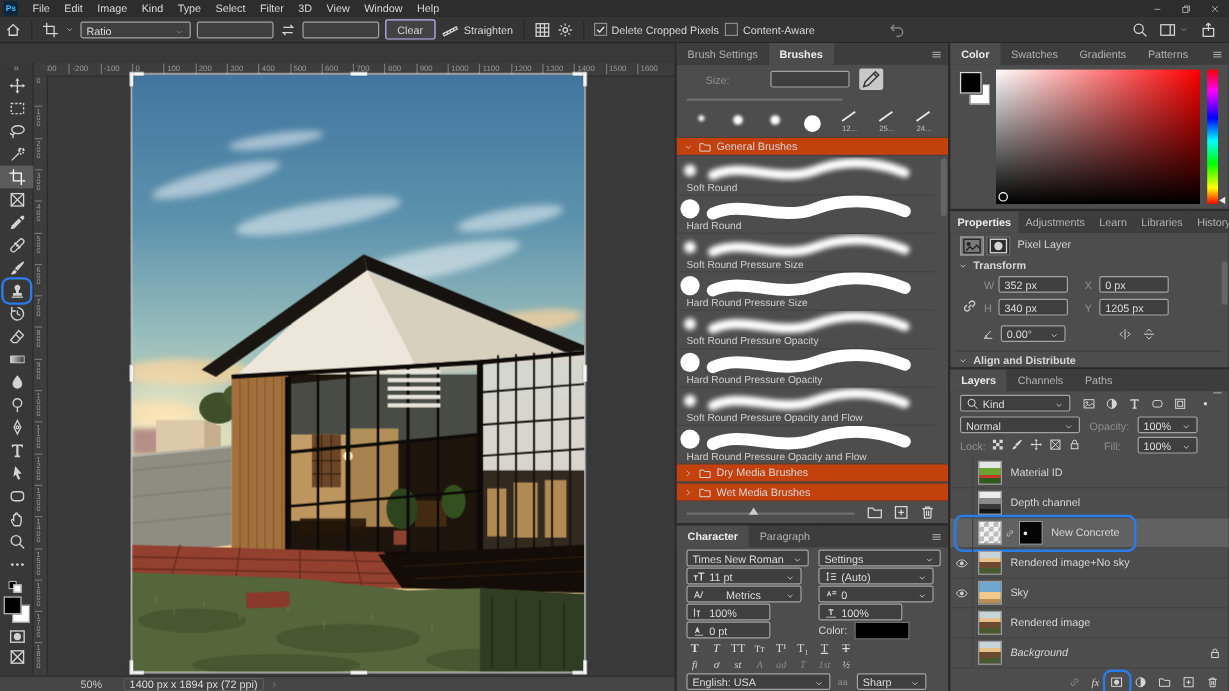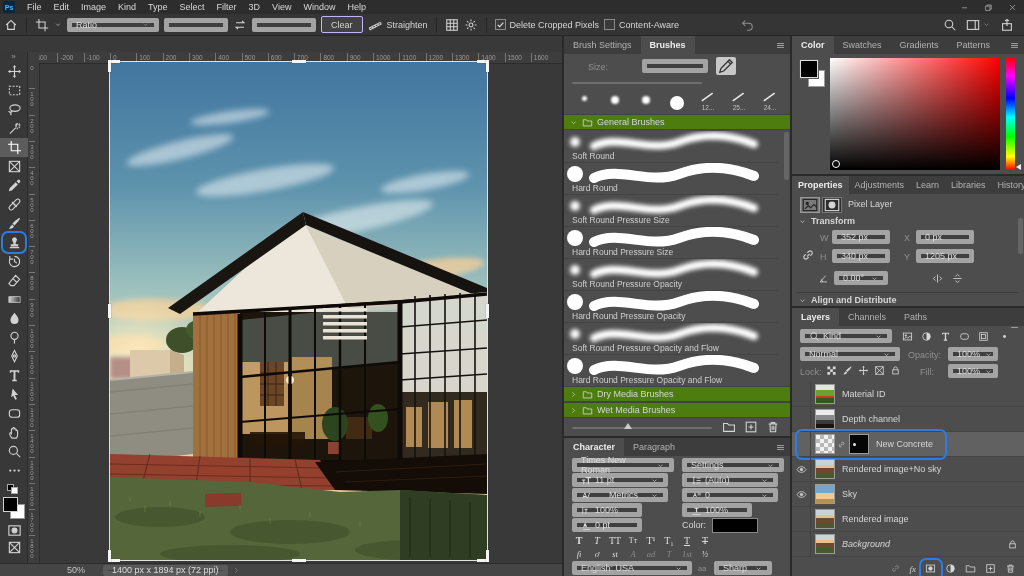--- a/index.html
+++ b/index.html
@@ -15,21 +15,21 @@
   #menubar{left:0;top:0;width:1024px;height:14px;background:#2d2d2d;display:flex;align-items:center;border-bottom:1px solid #222}
   .pslogo{width:12px;height:12px;margin:0 6px 0 3px;background:#0a2740;color:#4db8ff;font-size:7px;font-weight:bold;
           display:flex;align-items:center;justify-content:center;border-radius:2px}
   .mitem{padding:0 6px;line-height:14px;color:#d9d9d9}
   #winctrl{margin-left:auto;display:flex}
   .wc{width:24px;height:14px;display:flex;align-items:center;justify-content:center;color:#bbb}
   
   #optionsbar{left:0;top:14px;width:1024px;height:22px;background:#353535;border-bottom:1px solid #262626;
               display:flex;align-items:center;gap:5px;padding-left:4px;box-sizing:border-box}
   .vsep{width:1px;height:16px;background:#262626;margin:0 3px}
-  .fld{background:#3f3f3f;border:5px solid #a3a3a3;border-radius:2px;height:14px;display:flex;align-items:center;
+  .fld{background:#3f3f3f;border:1px solid #a3a3a3;border-radius:2px;height:14px;display:flex;align-items:flex-end;
        padding:0 4px;color:#ddd;box-sizing:border-box}
   .dd{justify-content:space-between;gap:4px}
   .btn{background:#424242;border:1px solid #c4b5fd;border-radius:2px;height:15px;display:flex;align-items:center;padding:0 9px}
   .cb{display:flex;align-items:center;gap:4px}
   .cbx{width:9px;height:9px;border:1px solid #8a8a8a;background:#3a3a3a;display:flex;align-items:center;justify-content:center}
   
   #docktabs{left:0;top:36px;width:562px;height:16px;background:#2b2b2b}
   #doctab{position:absolute;left:28px;top:0;height:16px;background:#454545;display:flex;align-items:center;
           gap:7px;padding:0 8px;color:#cfcfcf}
   
@@ -62,21 +62,21 @@
   #col1{left:562px;width:228px;border-left:2px solid #2a2a2a;box-sizing:border-box}
   #col2{left:790px;width:234px;border-left:2px solid #2a2a2a;box-sizing:border-box}
   .tabstrip{position:absolute;left:0;width:100%;height:18px;background:#3d3d3d;display:flex;align-items:flex-end}
   .tab{height:18px;display:flex;align-items:center;padding:0 9px;color:#b2b2b2;background:#3d3d3d}
   .tab.active{background:#4d4d4d;color:#ececec;font-weight:bold}
   .pmenu{position:absolute;right:4px;top:4px;width:12px;height:12px;color:#b5b5b5}
   .hdrrow{position:absolute;display:flex;align-items:center;gap:4px;color:#d6d6d6}
   .brushrow{position:absolute;left:0;width:214px;height:32px;border-bottom:1px solid #444;color:#cfcfcf}
   .brushrow .nm{position:absolute;left:8px;bottom:1px;font-size:8.5px}
   .grouphdr{position:absolute;left:0;width:252px;height:16px;display:flex;align-items:center;gap:4px;padding-left:5px;
-            background:#4d7c0f;border-top:1px solid #424242;border-bottom:1px solid #424242;box-sizing:border-box}
+            background:#c2410c;border-top:1px solid #424242;border-bottom:1px solid #424242;box-sizing:border-box}
   .slider{position:absolute;height:2px;background:#6e6e6e;border-radius:1px}
   .slthumb{position:absolute;width:0;height:0;border-left:4px solid transparent;border-right:4px solid transparent;border-bottom:6px solid #ccc}
   .tbtn{width:18px;height:14px;display:flex;align-items:center;justify-content:center;color:#dcdcdc;
         font-family:"Liberation Serif",serif;font-size:10px}
   .tbtn.dim{color:#8a8a8a}
   
   #satsq{position:absolute;background:linear-gradient(to bottom,rgba(0,0,0,0),#000),linear-gradient(to right,#fff,#f00)}
   #huestrip{position:absolute;background:linear-gradient(to bottom,#f00,#f0f 16%,#00f 36%,#0ff 53%,#0f0 70%,#ff0 88%,#f00)}
   .pickdot{position:absolute;width:6px;height:6px;border:1.5px solid #fff;border-radius:50%;box-shadow:0 0 1px #000}
   

